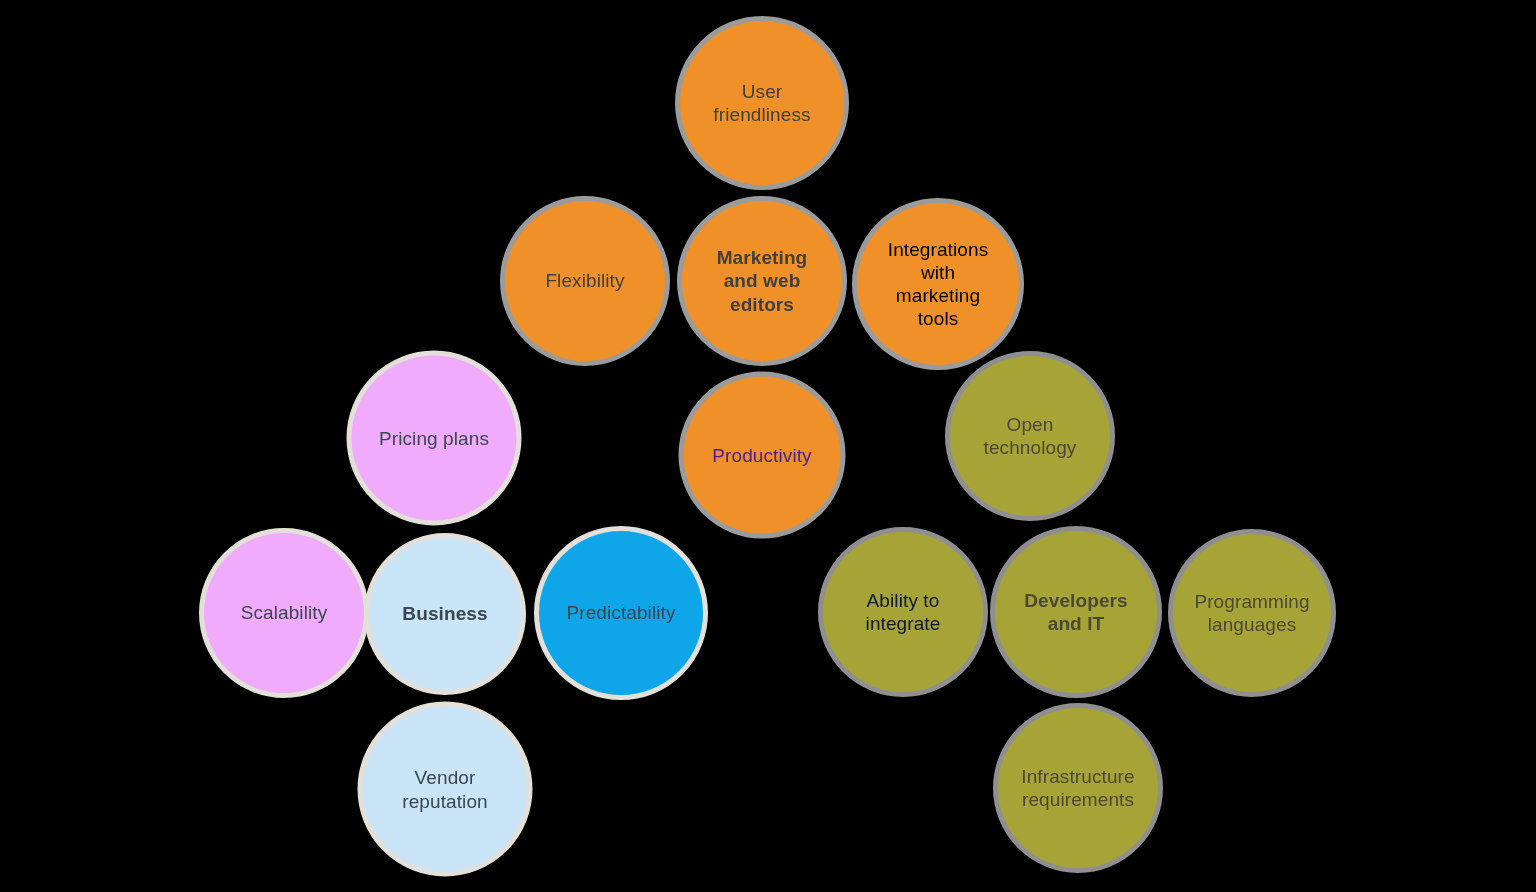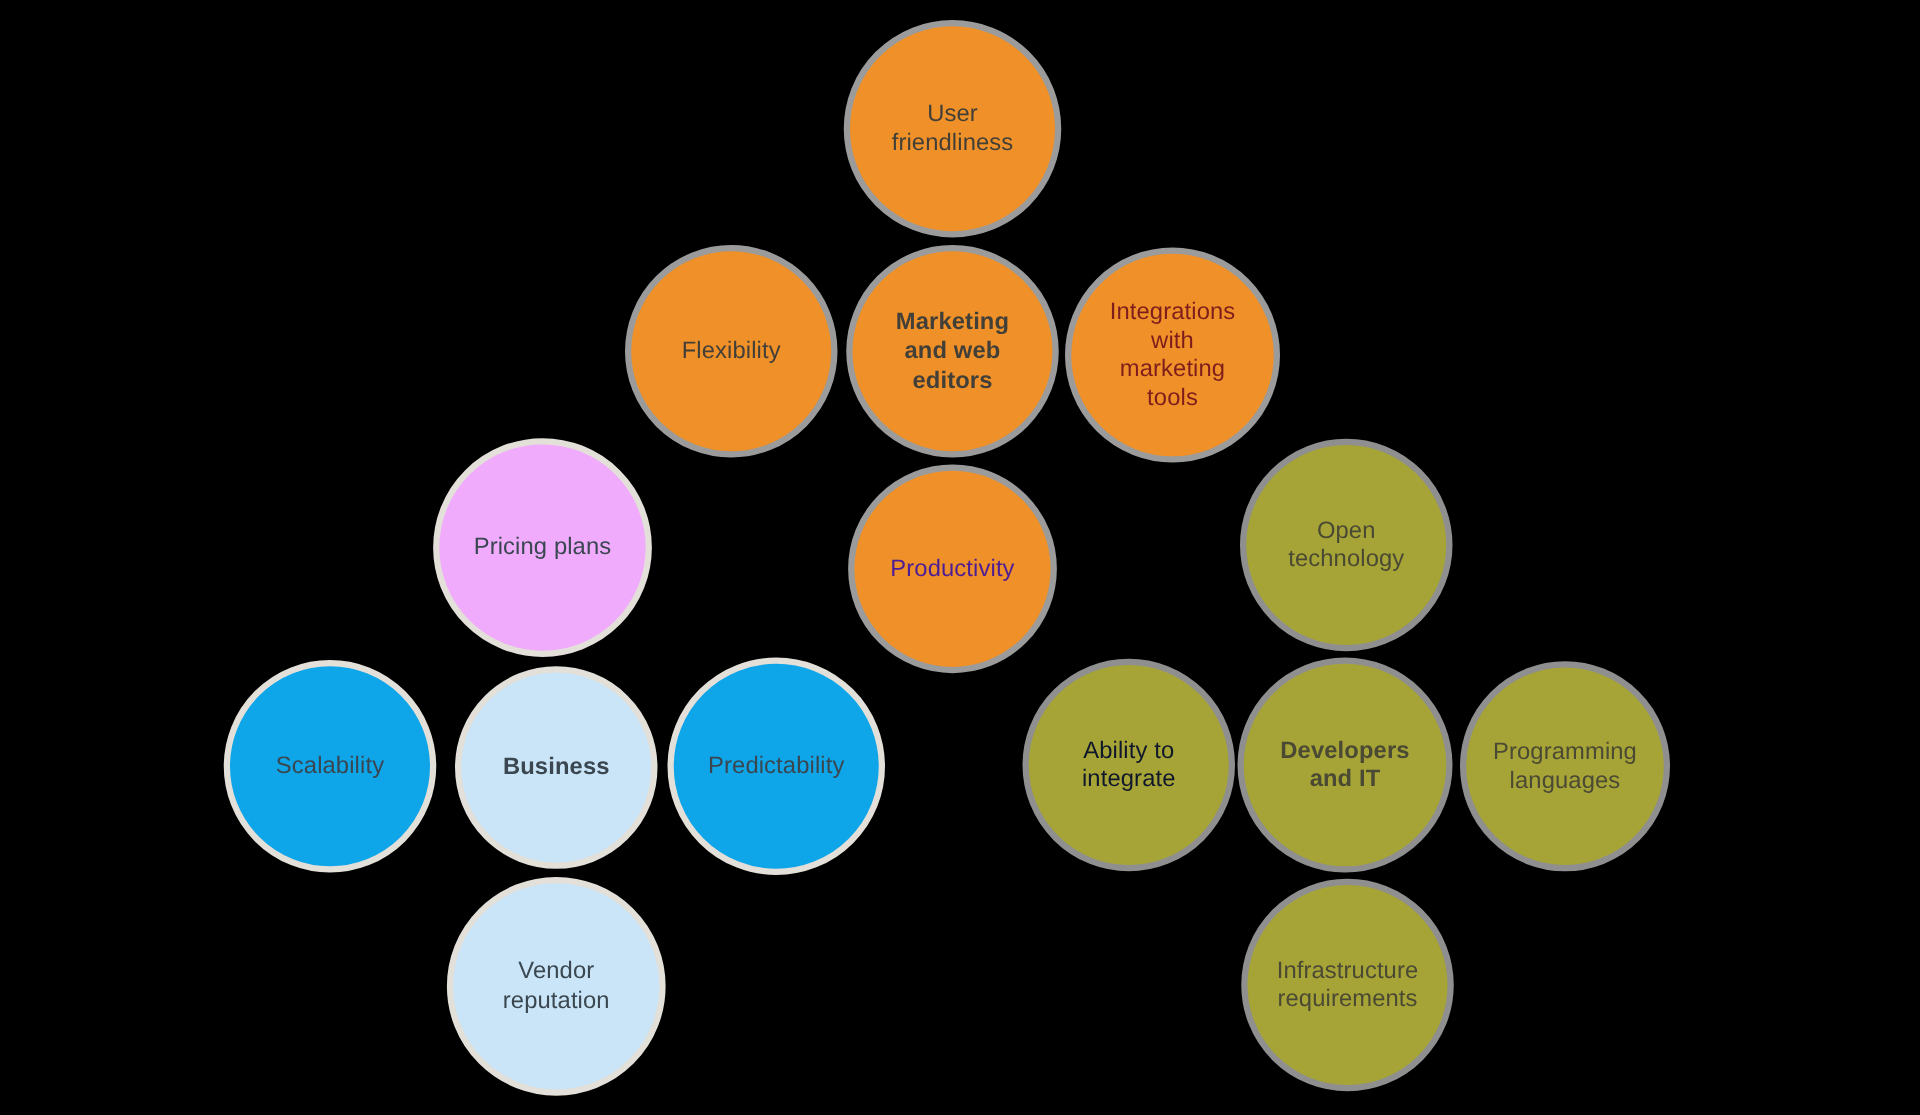--- a/index.html
+++ b/index.html
@@ -50,46 +50,46 @@
 friendliness</span>
       </div>
       <div class="node" style="left: 585px; top: 281px; width: 170px; height: 170px; background: rgb(239, 145, 40); border-color: rgb(155, 155, 155); color: rgb(66, 63, 57); justify-content: center;">
         <span class="label">Flexibility</span>
       </div>
       <div class="node bold" style="left: 762px; top: 281px; width: 170px; height: 170px; background: rgb(239, 145, 40); border-color: rgb(155, 155, 155); color: rgb(66, 63, 57);">
         <span class="label">Marketing
 and web
 editors</span>
       </div>
-      <div class="node" style="left: 938px; top: 284px; width: 172px; height: 172px; background: rgb(239, 145, 40); border-color: rgb(155, 155, 155); color: #7f1d1d; text-align: center;">
+      <div class="node" style="left: 938px; top: 284px; width: 172px; height: 172px; background: rgb(239, 145, 40); border-color: rgb(155, 155, 155); color: #000000; text-align: center;">
         <span class="label">Integrations
 with
 marketing
 tools</span>
       </div>
       <div class="node" style="left: 762px; top: 455px; width: 167px; height: 167px; background: rgb(239, 145, 40); border-color: rgb(155, 155, 155); color: #4c1d95;">
         <span class="label">Productivity</span>
       </div>
       <div class="node" style="left: 434px; top: 438px; width: 175px; height: 175px; background: #f0abfc; border-color: rgb(227, 223, 217); color: rgb(58, 71, 80);">
         <span class="label">Pricing plans</span>
       </div>
-      <div class="node" style="left: 264px; top: 613px; width: 170px; height: 170px; background: #0ea5e9; border-color: rgb(227, 223, 217); color: rgb(58, 71, 80);">
+      <div class="node" style="left: 284px; top: 613px; width: 170px; height: 170px; background: #f0abfc; border-color: rgb(227, 223, 217); color: rgb(58, 71, 80);">
         <span class="label">Scalability</span>
       </div>
       <div class="node bold" style="left: 445px; top: 614px; width: 162px; height: 162px; background: rgb(202, 229, 247); border-color: rgb(227, 223, 217); color: rgb(58, 71, 80);">
         <span class="label">Business</span>
       </div>
       <div class="node" style="left: 621px; top: 613px; width: 174px; height: 174px; background: #0ea5e9; border-color: rgb(227, 223, 217); color: rgb(58, 71, 80);">
         <span class="label">Predictability</span>
       </div>
       <div class="node" style="left: 445px; top: 789px; width: 175px; height: 175px; background: rgb(202, 229, 247); border-color: rgb(227, 223, 217); color: rgb(58, 71, 80);">
         <span class="label">Vendor
 reputation</span>
       </div>
-      <div class="node" style="left: 1077px; top: 436px; width: 170px; height: 170px; background: rgb(167, 164, 55); border-color: rgb(143, 143, 143); color: rgb(74, 73, 51);">
+      <div class="node" style="left: 1030px; top: 436px; width: 170px; height: 170px; background: rgb(167, 164, 55); border-color: rgb(143, 143, 143); color: rgb(74, 73, 51);">
         <span class="label">Open
 technology</span>
       </div>
       <div class="node" style="left: 903px; top: 612px; width: 170px; height: 170px; background: rgb(167, 164, 55); border-color: rgb(143, 143, 143); color: #0f172a;">
         <span class="label">Ability to
 integrate</span>
       </div>
       <div class="node bold" style="left: 1076px; top: 612px; width: 172px; height: 172px; background: rgb(167, 164, 55); border-color: rgb(143, 143, 143); color: rgb(74, 73, 51);">
         <span class="label">Developers
 and IT</span>

